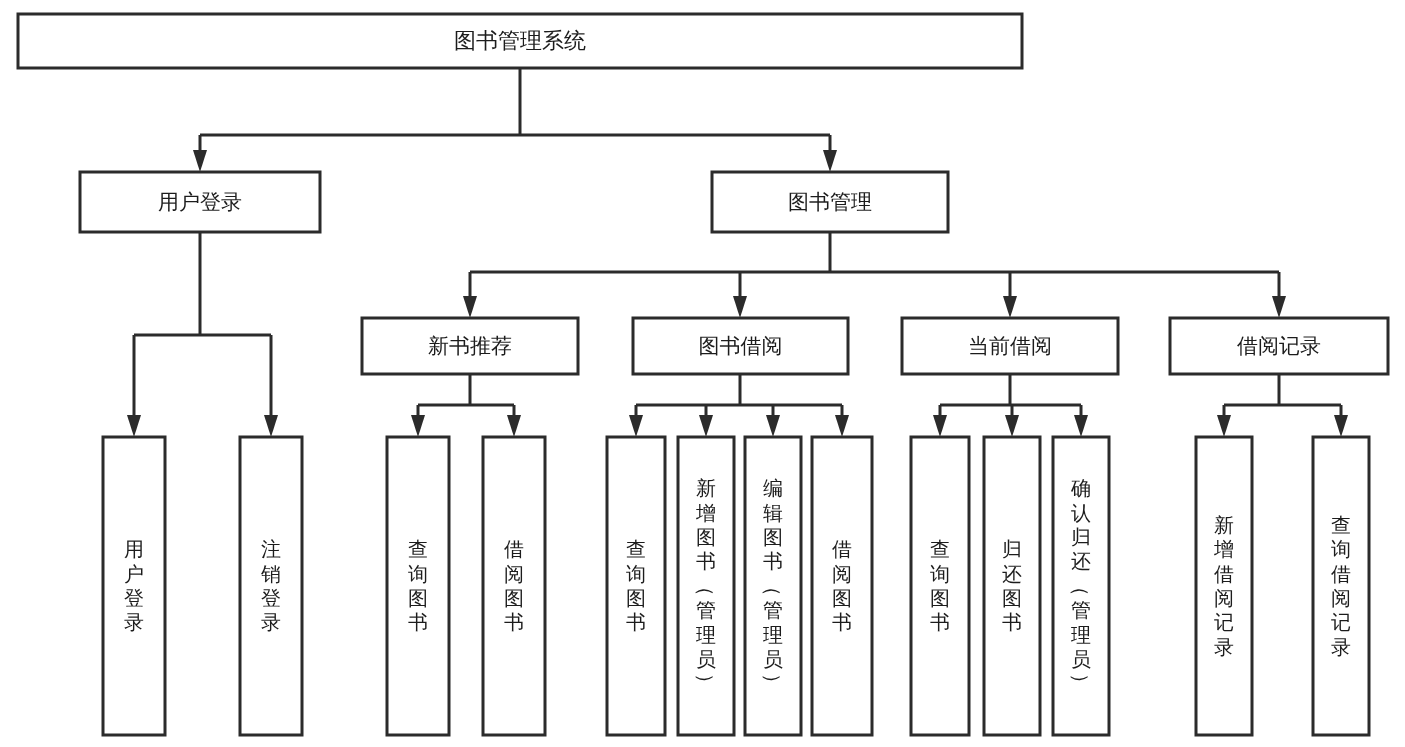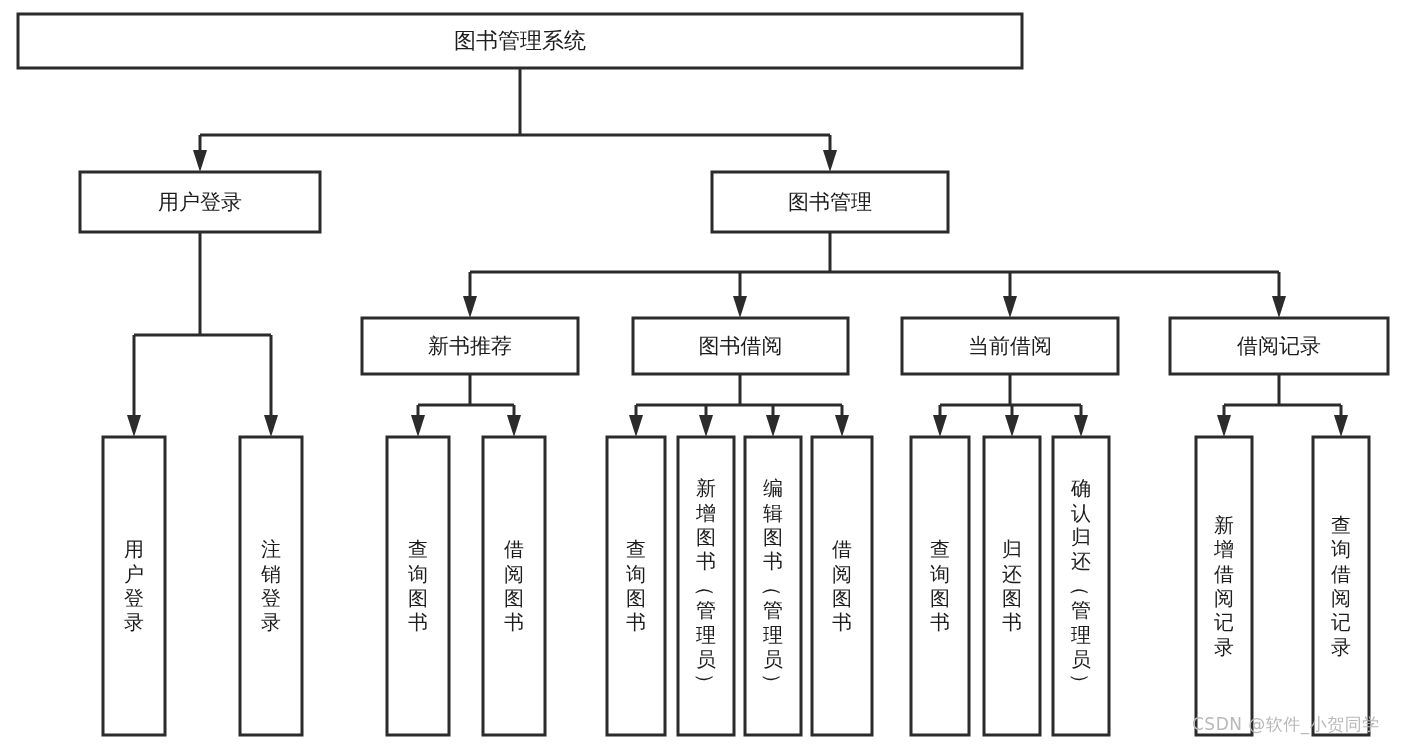--- a/index.html
+++ b/index.html
@@ -284,14 +284,13 @@
       <div class="leaf-label" style="left: 1313px; top: 437px; width: 56px; height: 298px;">
         <span class="ch">查</span>
         <span class="ch">询</span>
         <span class="ch">借</span>
         <span class="ch">阅</span>
         <span class="ch">记</span>
         <span class="ch">录</span>
       </div>
     </div>
 
-  <div class="watermark">CSDN @软件_小贺同学</div>
 </div>
 
 </body></html>

